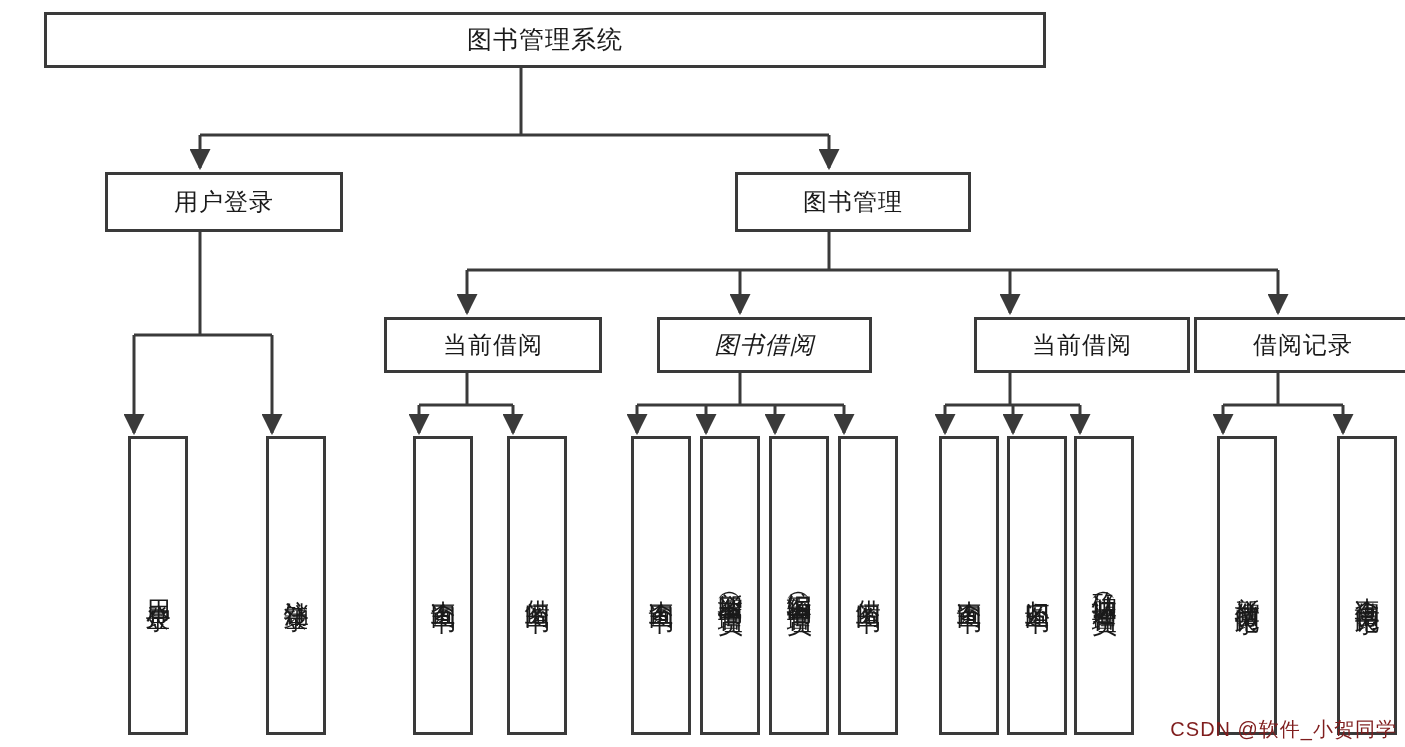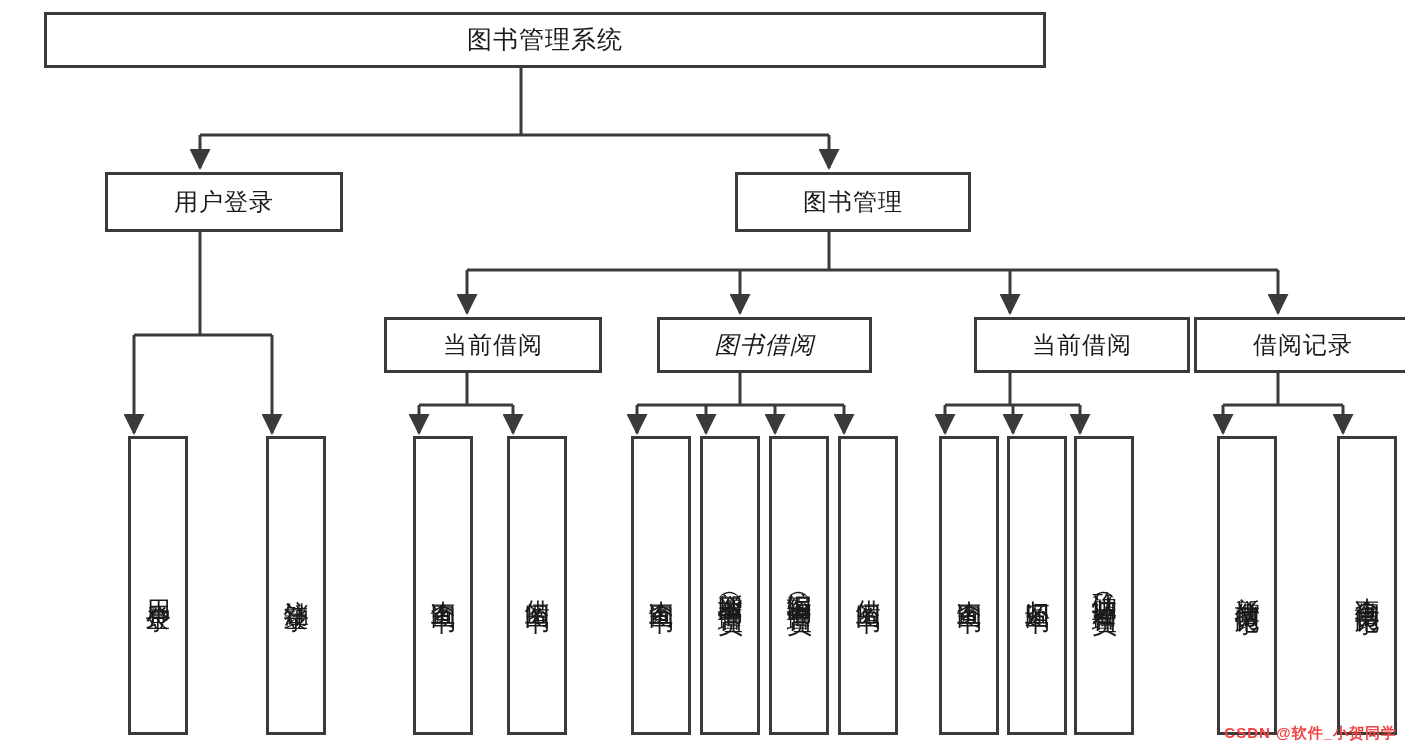--- a/index.html
+++ b/index.html
@@ -59,26 +59,25 @@
   }
   .node.vertical {
     align-items: center;
     justify-content: center;
     padding: 4px 0;
   }
   #watermark {
     position: absolute;
     right: 8px;
     bottom: 4px;
-    font-size: 15px;
-    color: #ef4444;
+    font-size: 20px;
+    color: #7f1d1d;
     letter-spacing: 1px;
     white-space: nowrap;
     font-family: "Liberation Sans", "DejaVu Sans", sans-serif;
-    font-weight: bold;
   }
 </style>
 </head>
 <body>
 
 <div id="diagram-root">
 
   <svg id="connectors" viewBox="0 0 1405 747" xmlns="http://www.w3.org/2000/svg">
     <defs>
       <marker id="arrow" viewBox="0 0 10 10" refX="9" refY="5" markerWidth="7" markerHeight="7" orient="auto-start-reverse">

